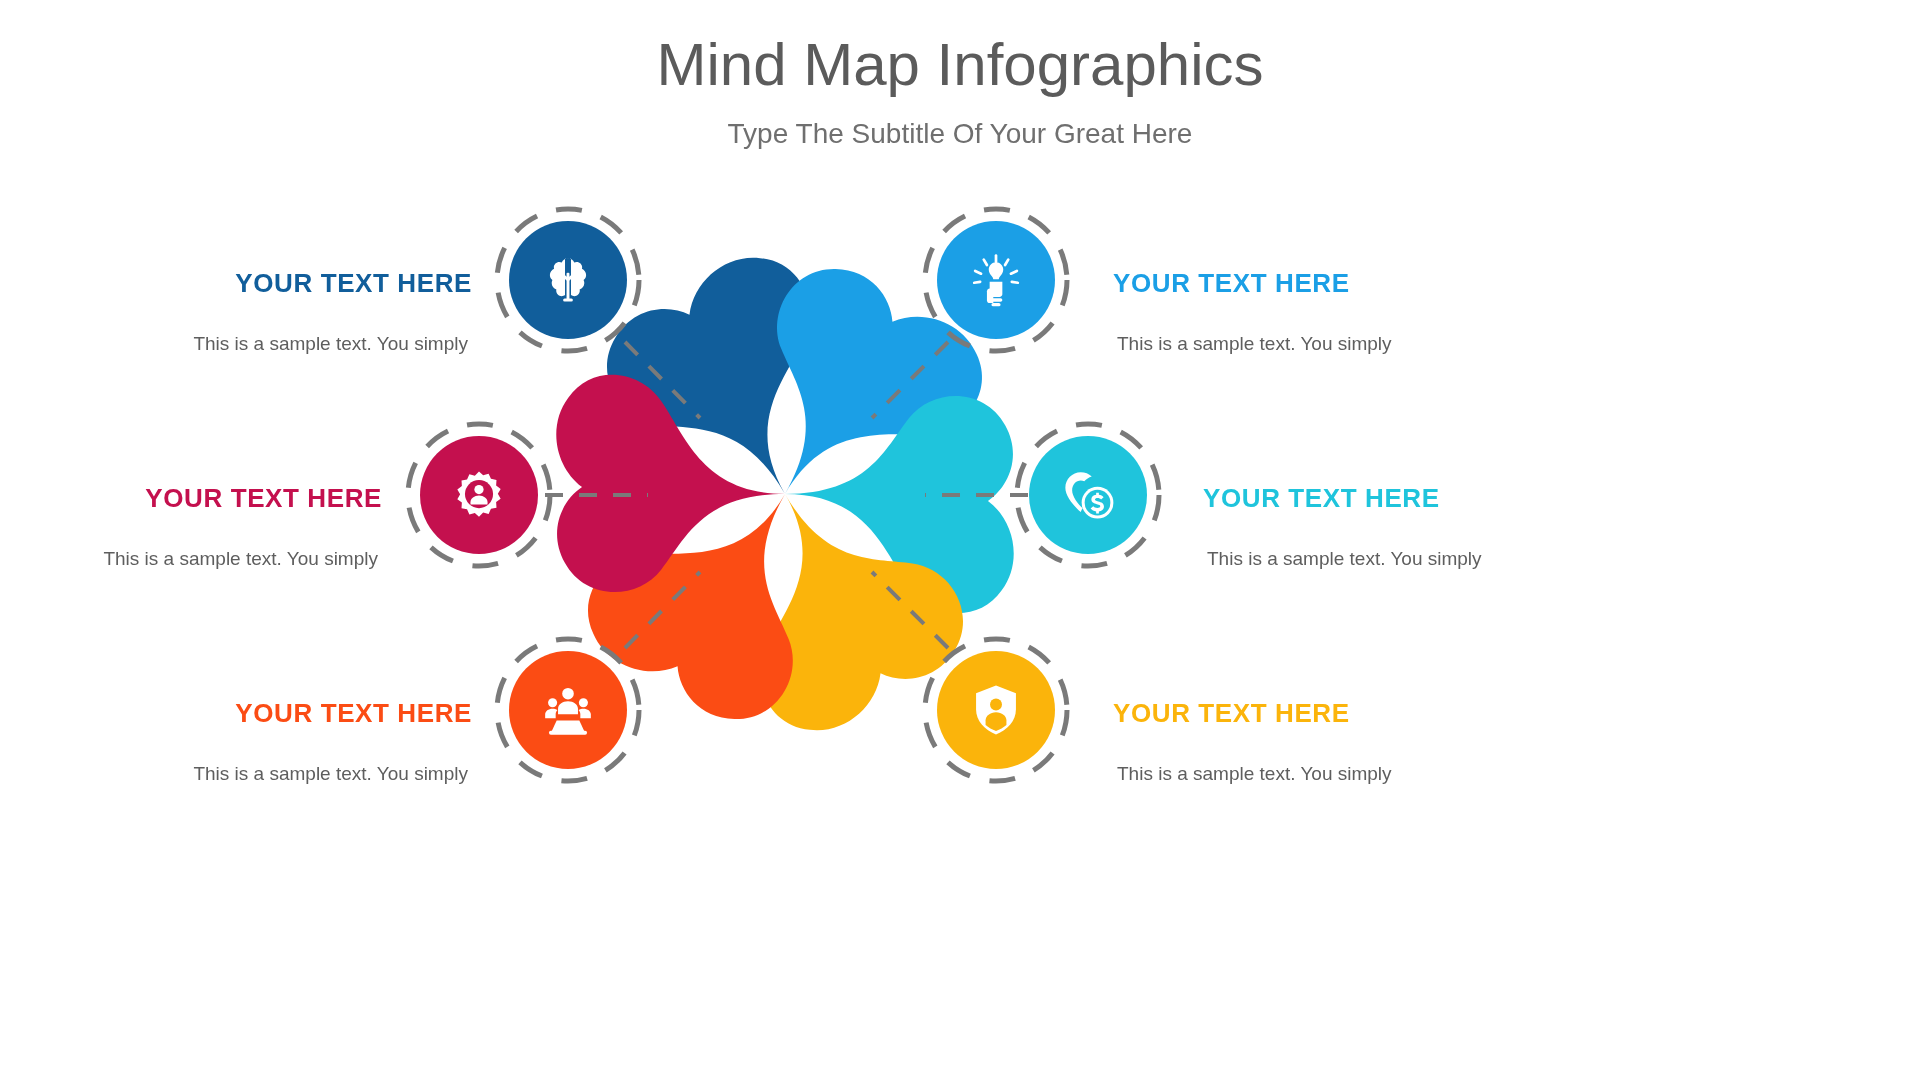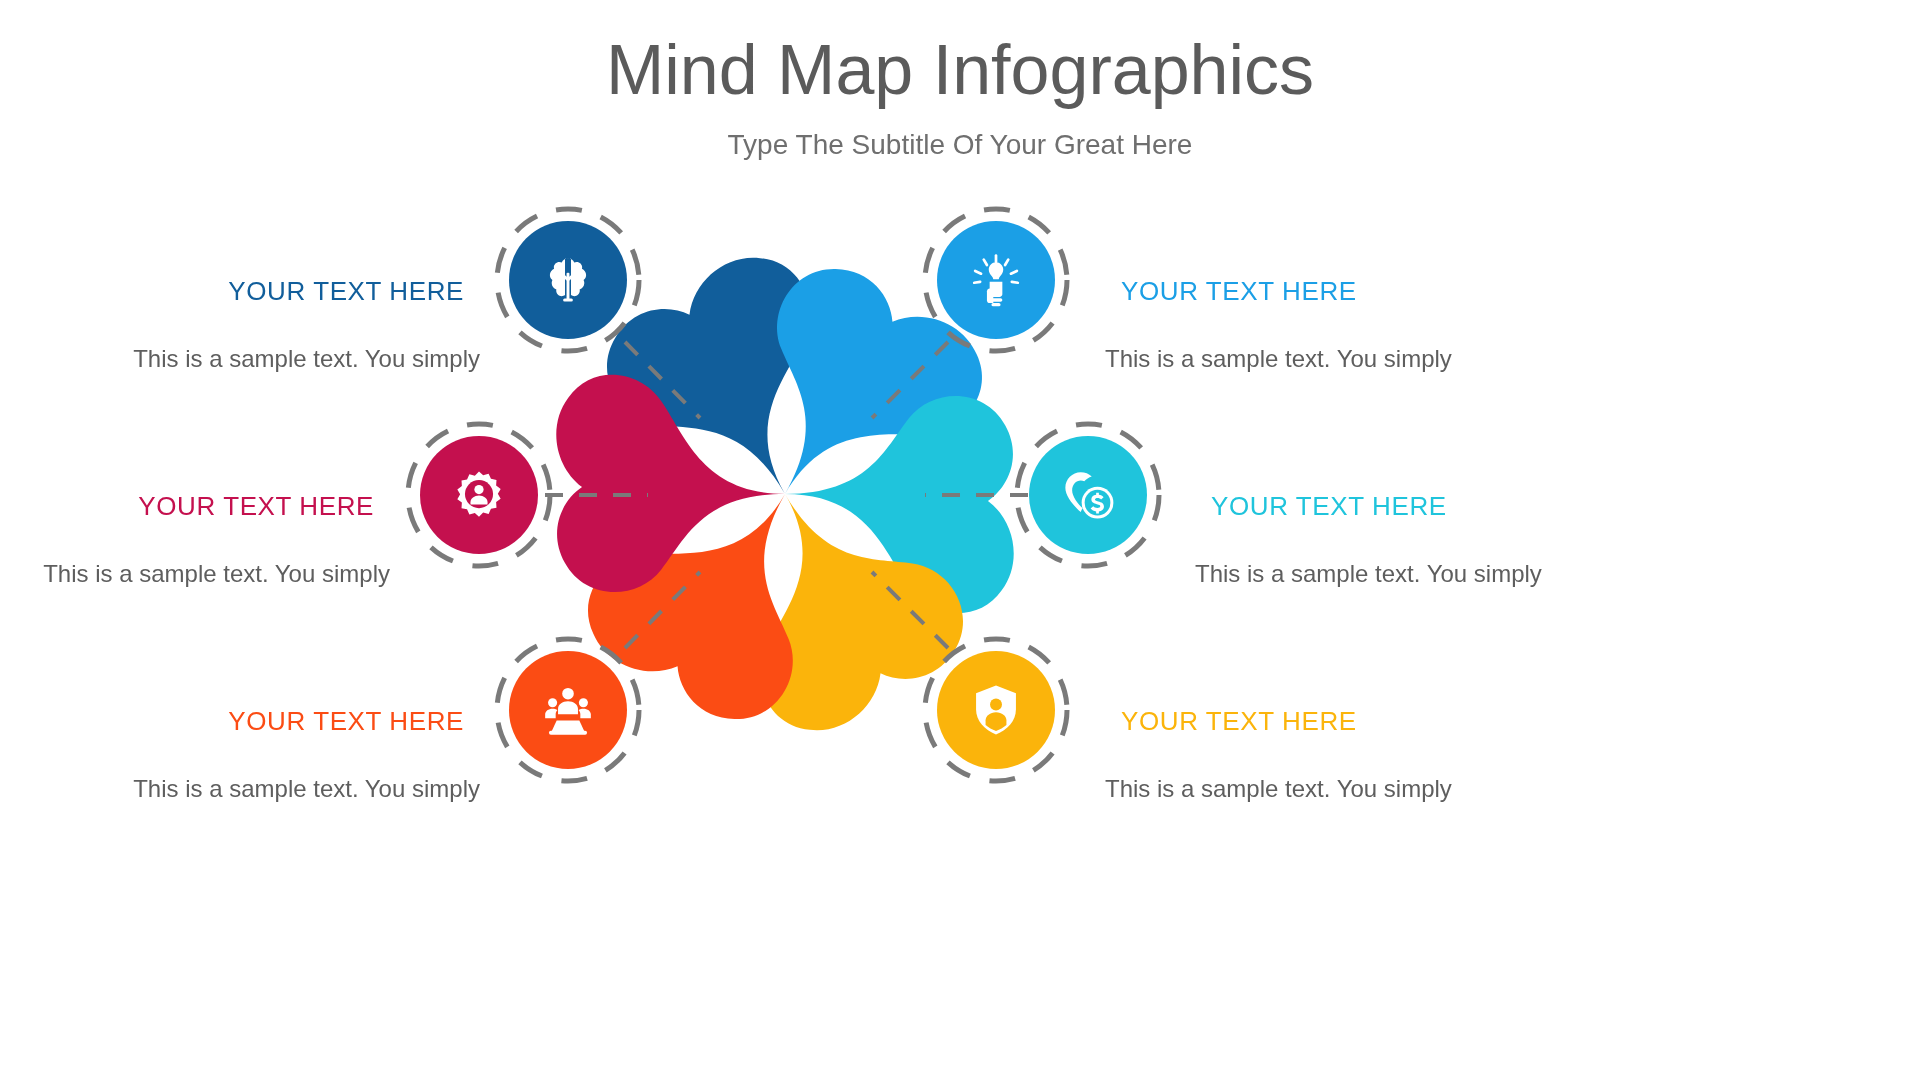--- a/index.html
+++ b/index.html
@@ -19,21 +19,21 @@
   
   #header {
     position: absolute;
     top: 0; left: 0;
     width: 1920px;
     text-align: center;
   }
   #page-title {
     margin: 0;
     padding-top: 32px;
-    font-size: 70px;
+    font-size: 60px;
     font-weight: 400;
     color: #5b5b5b;
     letter-spacing: 0px;
     line-height: 1.1;
   }
   #page-subtitle {
     margin: 0;
     padding-top: 20px;
     font-size: 28px;
     font-weight: 400;
@@ -69,30 +69,30 @@
     justify-content: center;
   }
   .node svg { display: block; }
 
   
   .node-text {
     position: absolute;
     width: 430px;
   }
   .node-text .nt-title {
-    margin: 16px;
+    margin: 8px;
     font-size: 26px;
-    font-weight: 400;
+    font-weight: 700;
     letter-spacing: 0.6px;
     line-height: 1.2;
   }
   .node-text .nt-desc {
-    margin: 0;
+    margin: 12px;
     padding-top: 21px;
-    font-size: 24px;
+    font-size: 19px;
     font-weight: 400;
     color: #5e5e5e;
     line-height: 1.25;
   }
   .side-left  { text-align: right; }
   .side-right { text-align: left; }
 
   
   #center-circle {
     position: absolute;

